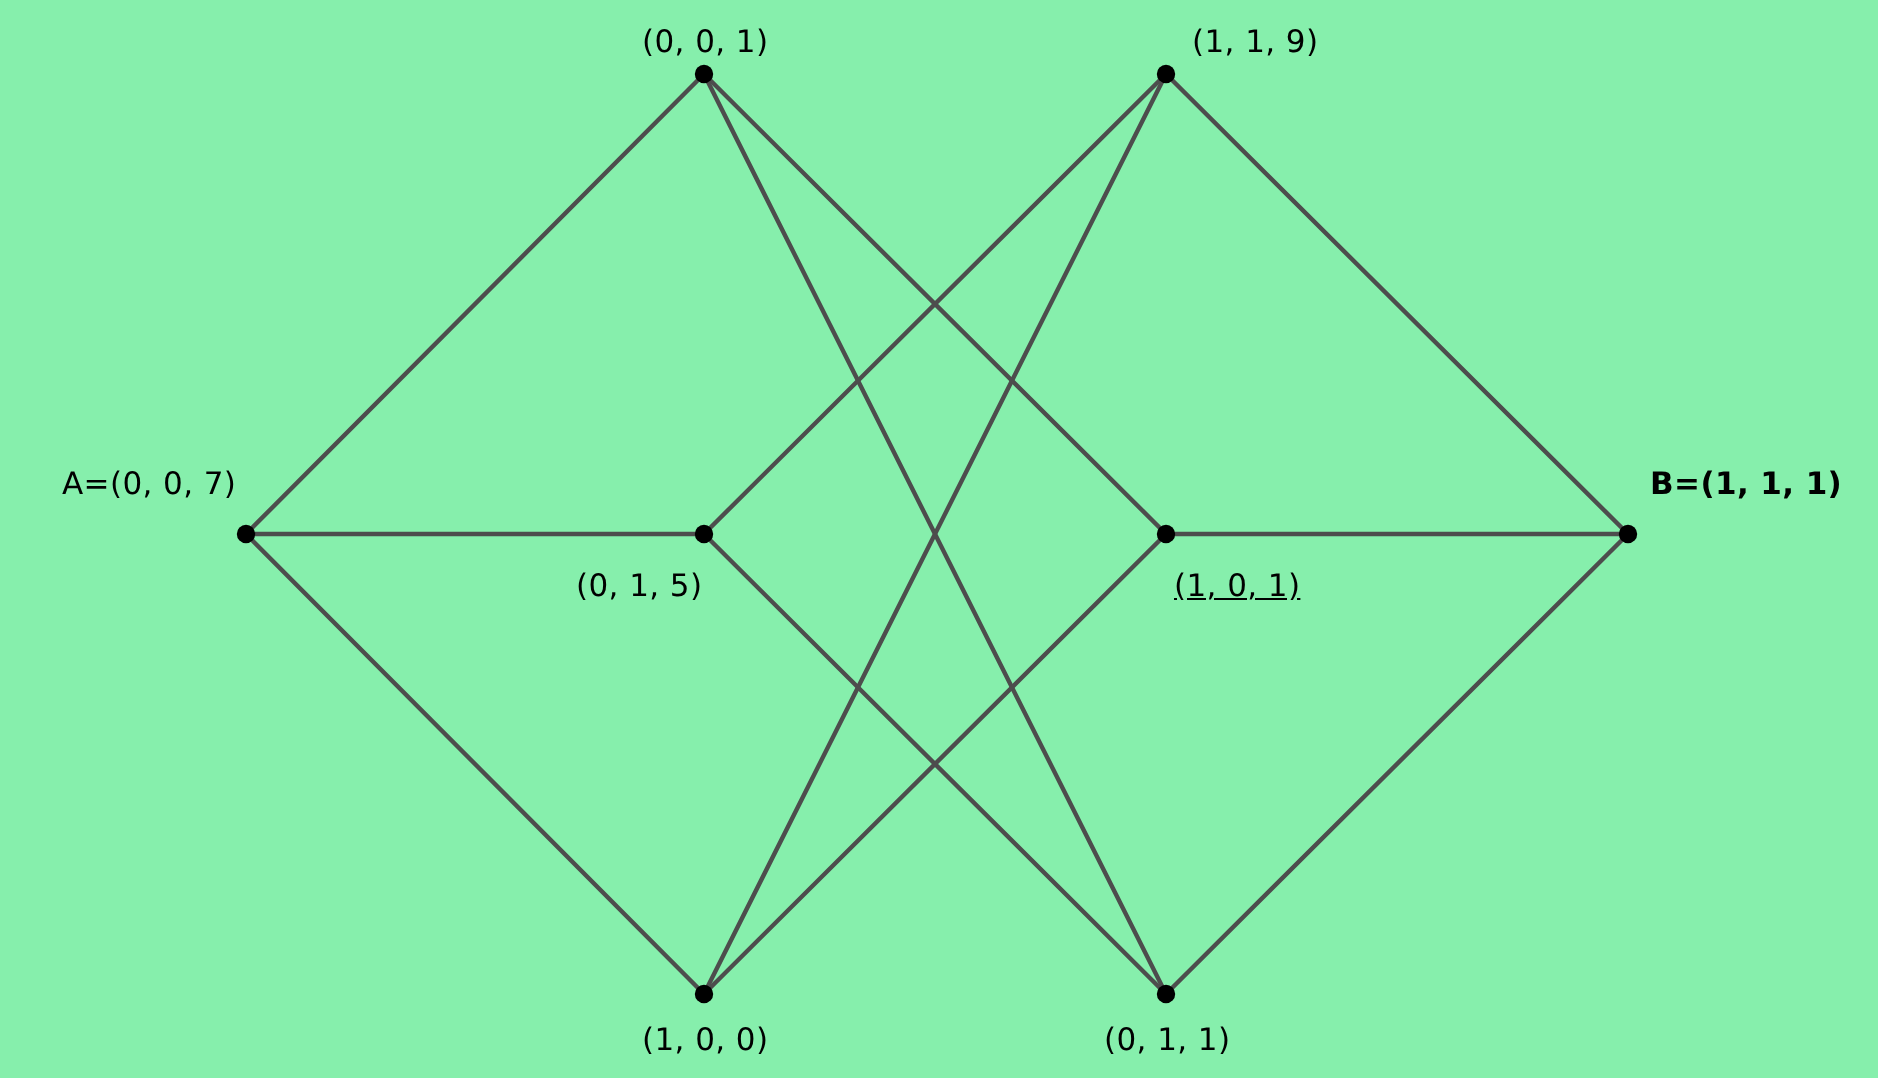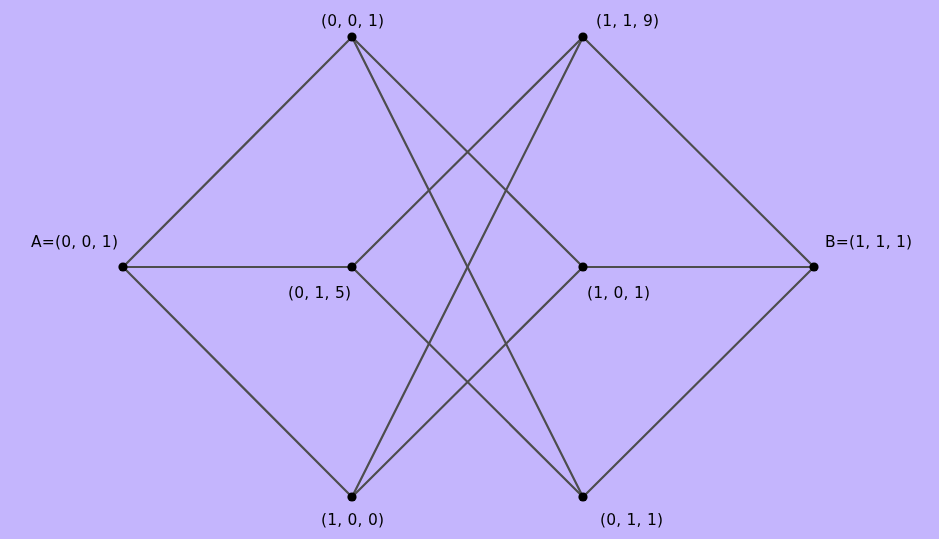--- a/index.html
+++ b/index.html
@@ -8,21 +8,21 @@
     padding: 0;
     background: #ffffff;
   }
   body {
     font-family: "DejaVu Sans", sans-serif;
   }
   #canvas-wrap {
     position: relative;
     width: 939px;
     height: 539px;
-    background: #c4b5fd;
+    background: #86efac;
     overflow: hidden;
   }
   svg#graph {
     position: absolute;
     left: 0;
     top: 0;
     width: 939px;
     height: 539px;
     display: block;
   }
@@ -71,20 +71,20 @@
         <circle cx="352" cy="267" r="4.6" class="vertex-dot" fill="#000000"></circle>
         <circle cx="583" cy="267" r="4.6" class="vertex-dot" fill="#000000"></circle>
         <circle cx="814" cy="267" r="4.6" class="vertex-dot" fill="#000000"></circle>
         <circle cx="352" cy="497" r="4.6" class="vertex-dot" fill="#000000"></circle>
         <circle cx="583" cy="497" r="4.6" class="vertex-dot" fill="#000000"></circle>
       </g>
   </svg>
   <div id="label-layer">
       <div class="vertex-label" style="color: rgb(0, 0, 0); left: 321px; top: 14px; visibility: visible;">(0, 0, 1)</div>
       <div class="vertex-label" style="color: rgb(0, 0, 0); left: 596px; top: 14px; visibility: visible;">(1, 1, 9)</div>
-      <div class="vertex-label" style="color: rgb(0, 0, 0); left: 31px; top: 235px; visibility: visible;">A=(0, 0, 1)</div>
+      <div class="vertex-label" style="color: rgb(0, 0, 0); left: 31px; top: 235px; visibility: visible;">A=(0, 0, 7)</div>
       <div class="vertex-label" style="color: rgb(0, 0, 0); left: 288px; top: 286px; visibility: visible;">(0, 1, 5)</div>
-      <div class="vertex-label" style="color: rgb(0, 0, 0); left: 587px; top: 286px; visibility: visible;">(1, 0, 1)</div>
-      <div class="vertex-label" style="color: rgb(0, 0, 0); left: 825px; top: 235px; visibility: visible;">B=(1, 1, 1)</div>
+      <div class="vertex-label" style="color: rgb(0, 0, 0); left: 587px; top: 286px; visibility: visible; text-decoration: underline;">(1, 0, 1)</div>
+      <div class="vertex-label" style="color: rgb(0, 0, 0); left: 825px; top: 235px; visibility: visible; font-weight: bold;">B=(1, 1, 1)</div>
       <div class="vertex-label" style="color: rgb(0, 0, 0); left: 321px; top: 513px; visibility: visible; text-align: right;">(1, 0, 0)</div>
-      <div class="vertex-label" style="color: rgb(0, 0, 0); left: 552px; top: 513px; visibility: visible; margin-left: 48px;">(0, 1, 1)</div>
+      <div class="vertex-label" style="color: rgb(0, 0, 0); left: 552px; top: 513px; visibility: visible;">(0, 1, 1)</div>
     </div>
 </div>
 
 </body></html>

